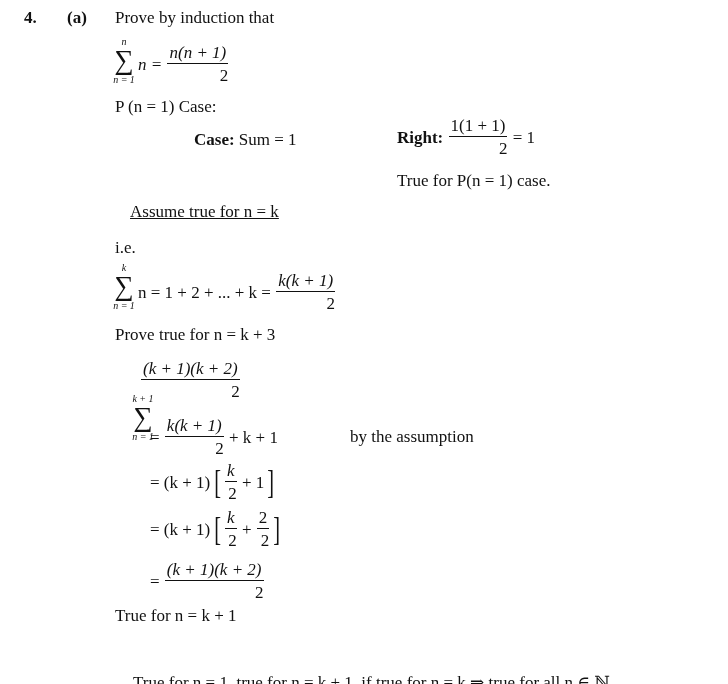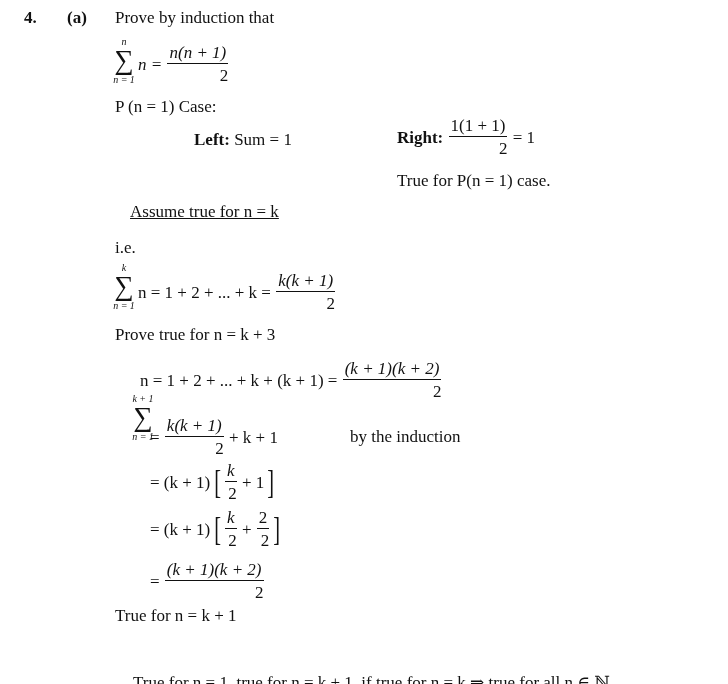--- a/index.html
+++ b/index.html
@@ -31,21 +31,21 @@
 <div class="abs" style="left:138px;top:44px;">
   <span class="it" style="vertical-align:middle;">n =</span>
   <span class="frac">
     <span class="num it">n(n + 1)</span>
     <span class="den">2</span>
   </span>
 </div>
 
 <div class="abs" style="left:115px;top:98px;">P (n = 1) Case:</div>
 <div class="abs" style="left:194px;top:131px;">
-  <span class="b">Left:</span>
+  <span class="b">Case:</span>
   <span>Sum = 1</span>
 </div>
 <div class="abs" style="left:397px;top:117px;">
   <span class="b" style="vertical-align:middle;">Right:</span>
   <span class="frac">
     <span class="num">1(1 + 1)</span>
     <span class="den">2</span>
   </span>
   <span style="vertical-align:middle;">= 1</span>
 </div>
@@ -66,36 +66,35 @@
   </span>
 </div>
 
 <div class="abs" style="left:115px;top:326px;">Prove true for n = k + 3</div>
 <div class="sum" style="left:130px;top:349px;width:26px;margin-top:44px;">
   <span class="lim">k + 1</span>
   <span class="sym">∑</span>
   <span class="lim">n = 1</span>
 </div>
 <div class="abs" style="left:140px;top:360px;">
-  <span style="vertical-align:middle;">n = 1 + 2 + ... + k + (k + 1) =</span>
   <span class="frac">
     <span class="num it">(k + 1)(k + 2)</span>
     <span class="den">2</span>
   </span>
 </div>
 
 <div class="abs" style="left:150px;top:417px;">
   <span style="vertical-align:middle;">=</span>
   <span class="frac">
     <span class="num it">k(k + 1)</span>
     <span class="den">2</span>
   </span>
   <span style="vertical-align:middle;">+ k + 1</span>
 </div>
-<div class="abs" style="left:350px;top:428px;">by the induction</div>
+<div class="abs" style="left:350px;top:428px;">by the assumption</div>
 
 <div class="abs" style="left:150px;top:462px;">
   <span style="vertical-align:middle;">= (k + 1)</span>
   <span class="brk">[</span>
   <span class="frac">
     <span class="num it">k</span>
     <span class="den">2</span>
   </span>
   <span style="vertical-align:middle;">+ 1</span>
   <span class="brk">]</span>

